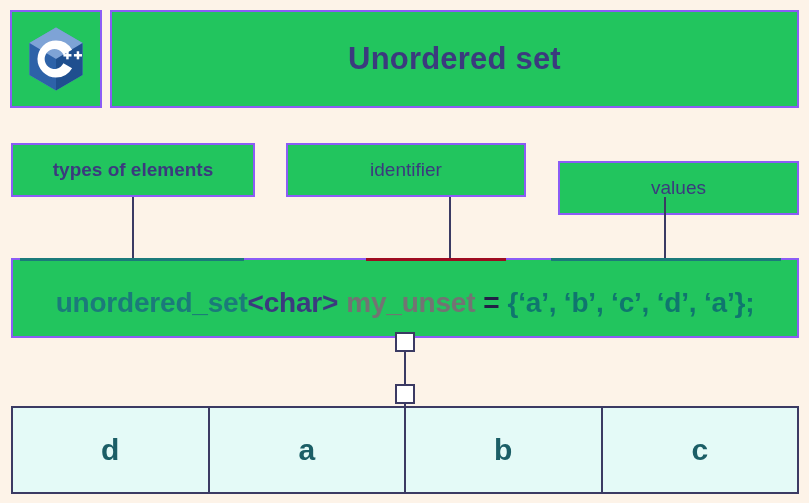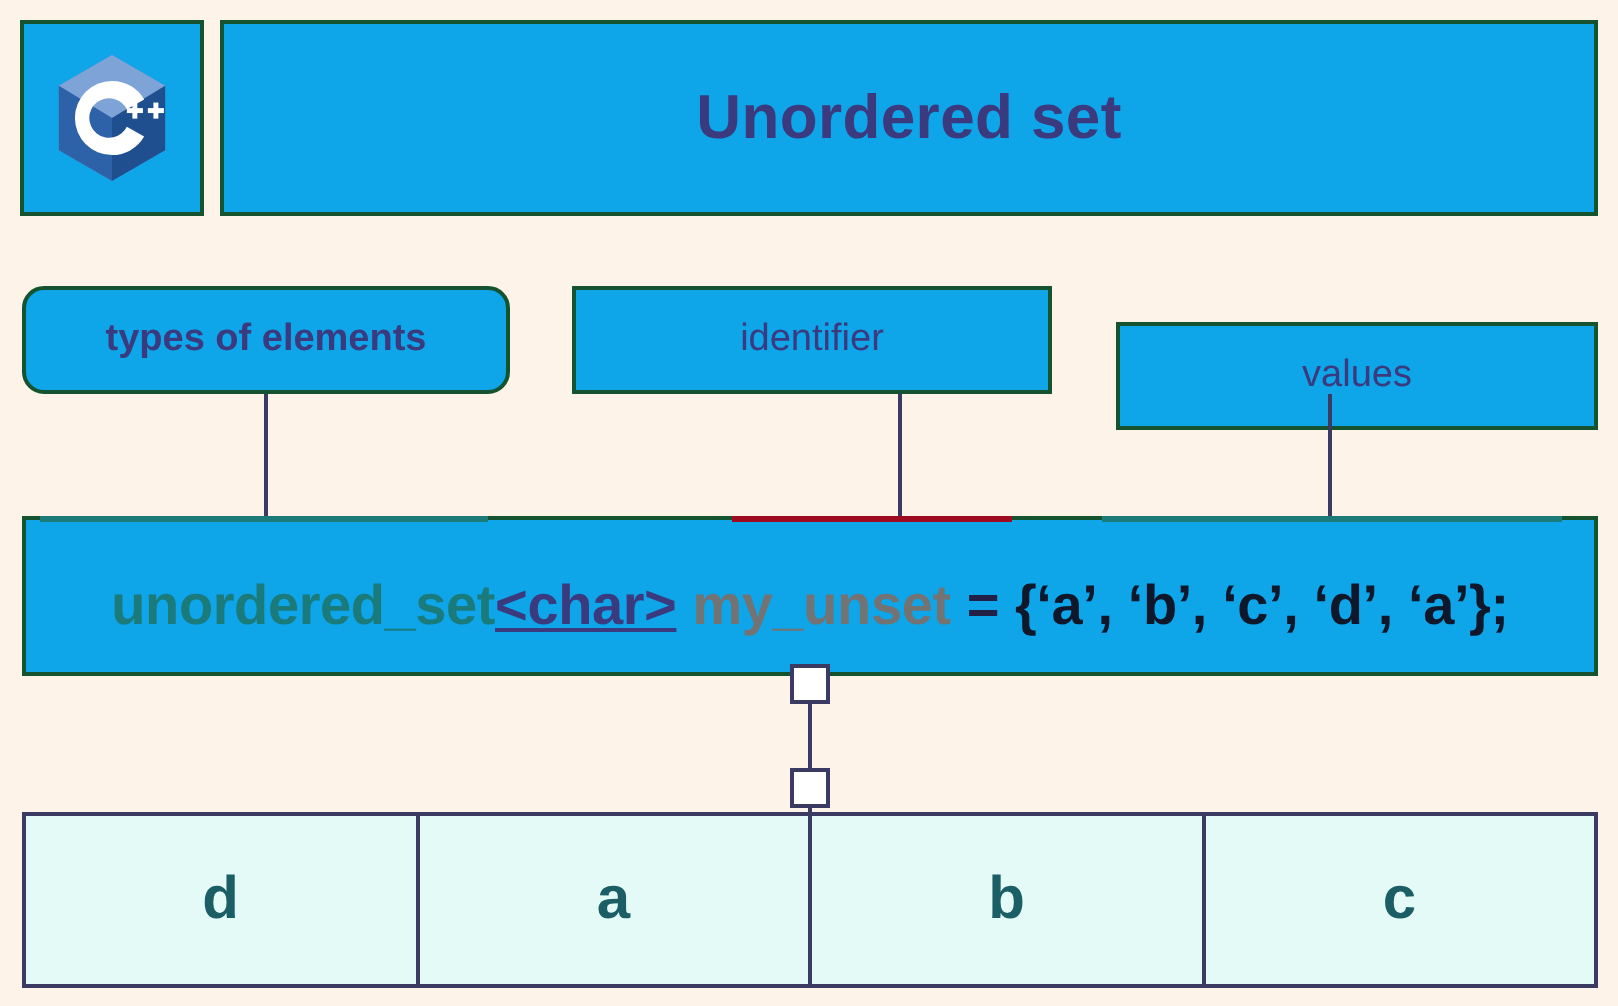--- a/index.html
+++ b/index.html
@@ -18,22 +18,22 @@
   #stage {
     position: absolute;
     left: 0; top: 0;
     width: 809px;
     height: 503px;
   }
 
   
   .box {
     position: absolute;
-    background: #0ea5e9;
-    border: 2px solid #14532d;
+    background: #22c55e;
+    border: 2px solid #8b5cf6;
     box-sizing: border-box;
   }
 
   
   #logo-box {
     left: 10px;  top: 10px;
     width: 92px; height: 98px;
     display: flex;
     align-items: center;
     justify-content: center;
@@ -54,21 +54,21 @@
 
   
   .label-box {
     height: 54px;
     display: flex;
     align-items: center;
     justify-content: center;
     color: #3b3a7e;
     font-size: 19px;
   }
-  #label-types   { left: 11px;  top: 143px; width: 244px; font-weight: bold; border-radius: 11px; }
+  #label-types   { left: 11px;  top: 143px; width: 244px; font-weight: bold; }
   #label-ident   { left: 286px; top: 143px; width: 240px; font-weight: normal; text-align: center; }
   #label-values  { left: 558px; top: 143px; width: 241px; font-weight: normal; margin-top: 18px; }
 
   
   .connector {
     position: absolute;
     width: 2px;
     background: #3b3a63;
   }
   #conn-types  { left: 132px; top: 197px; height: 63px; }
@@ -98,24 +98,24 @@
     display: flex;
     align-items: center;
     justify-content: center;
     white-space: nowrap;
     font-size: 28px;
     font-weight: bold;
     letter-spacing: -0.2px;
     text-align: center;
   }
   .tok-type    { color: #1b7a7a; }
-  .tok-generic { color: #3b3a7e; text-decoration: underline; }
+  .tok-generic { color: #3b3a7e; }
   .tok-ident   { color: #737373; }
   .tok-eq      { color: #222046; }
-  .tok-values  { color: #0f172a; }
+  .tok-values  { color: #0f766e; }
   .sp { display: inline-block; width: 8px; }
 
   
   .mini-square {
     position: absolute;
     width: 20px; height: 20px;
     background: #ffffff;
     border: 2px solid #3b3a63;
     box-sizing: border-box;
   }

